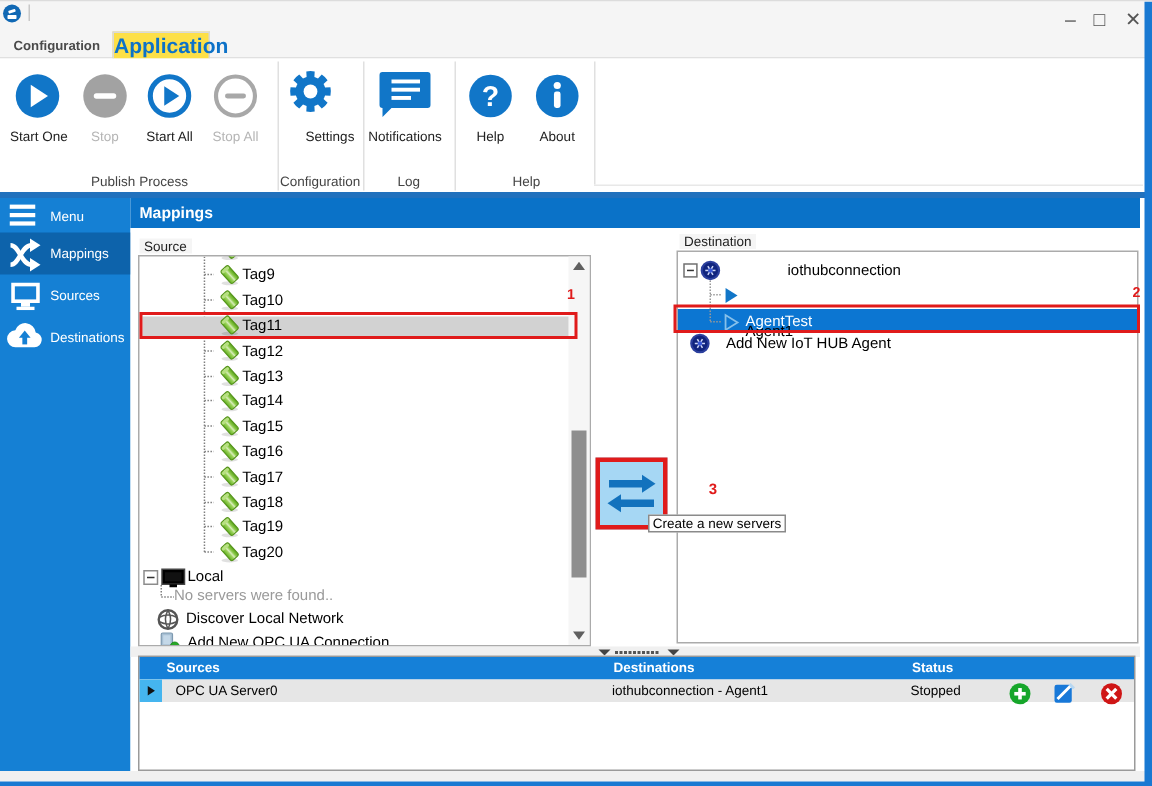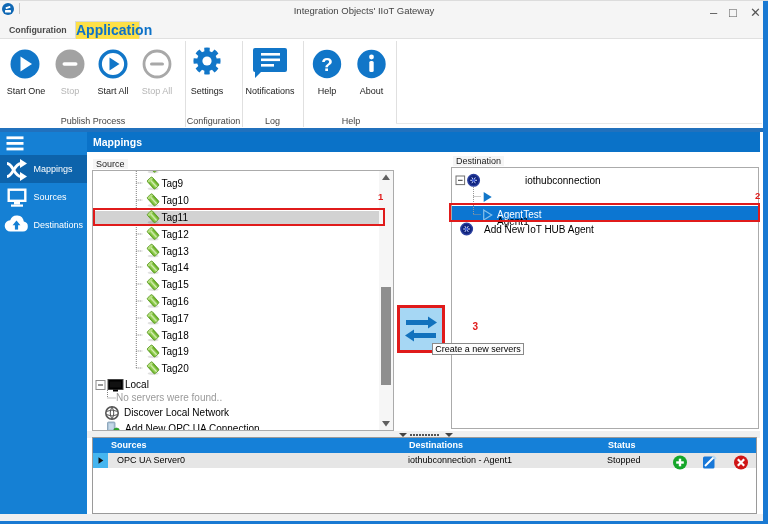--- a/index.html
+++ b/index.html
@@ -52,21 +52,20 @@
 <body>
 <div id="win">
 
   <div class="abs" id="titlebar"></div>
   <svg class="abs" style="left:0;top:0;" width="30" height="21" viewBox="0 0 30 21">
     <circle cx="8" cy="8" r="6" fill="#1068b4"></circle>
     <rect x="5.6" y="5.5" width="4.8" height="2" rx="0.5" fill="#fff" transform="rotate(-18 8 6.5)"></rect>
     <rect x="5" y="9" width="6" height="2.6" rx="0.5" fill="#fff"></rect>
     <line x1="19.5" y1="2" x2="19.5" y2="13" stroke="#c8c8c8" stroke-width="1"></line>
   </svg>
-  <div class="abs" id="apptitle">Integration Objects' IIoT Gateway</div>
   <div class="abs winbtn" style="left:710px;">–</div>
   <div class="abs winbtn" style="left:729px;">□</div>
   <div class="abs winbtn" style="left:750px;">✕</div>
 
   <div class="abs" id="tabstrip"></div>
   <div class="abs" id="tab-config">Configuration</div>
   <div class="abs" id="tab-app">Application</div>
 
   <div class="abs" id="ribbon"></div>
   <div class="abs vsep" style="left:185px;"></div>
@@ -102,31 +101,34 @@
 
       <circle cx="371.5" cy="25" r="14.2" fill="#1176c8"></circle>
       <circle cx="371.5" cy="18" r="2.4" fill="#fff"></circle>
       <rect x="369.3" y="22" width="4.4" height="11" rx="1.6" fill="#fff"></rect>
     </svg>
   </div>
   <div class="abs btnlbl" style="left:1px;width:50px;">Start One</div>
   <div class="abs btnlbl dis" style="left:46px;width:48px;">Stop</div>
   <div class="abs btnlbl" style="left:90px;width:46px;">Start All</div>
   <div class="abs btnlbl dis" style="left:134px;width:46px;">Stop All</div>
-  <div class="abs btnlbl" style="left:185px;width:44px;">Settings</div>
+  <div class="abs btnlbl" style="left:198px;width:44px;">Settings</div>
   <div class="abs btnlbl" style="left:241px;width:58px;">Notifications</div>
   <div class="abs btnlbl" style="left:305px;width:44px;">Help</div>
   <div class="abs btnlbl" style="left:349.5px;width:44px;">About</div>
   <div class="abs grplbl" style="left:20px;width:146px;">Publish Process</div>
   <div class="abs grplbl" style="left:185px;width:57px;">Configuration</div>
   <div class="abs grplbl" style="left:242px;width:61px;">Log</div>
   <div class="abs grplbl" style="left:303px;width:96px;">Help</div>
   <div class="abs" id="blueline"></div>
 
   <div class="abs" id="sidebar"></div>
+  <div class="abs sbitem" style="top:131px;height:23px;">
+      <span class="lbl">Menu</span>
+    </div>
   <div class="abs sbitem" style="top:154px;height:28px;background:#0d63ab;">
       <span class="lbl">Mappings</span>
     </div>
   <div class="abs sbitem" style="top:182px;height:28px;">
       <span class="lbl">Sources</span>
     </div>
   <div class="abs sbitem" style="top:210px;height:28px;">
       <span class="lbl">Destinations</span>
     </div>
   <div class="abs" id="sidebar-icons" style="left:0;top:131px;width:87px;height:120px;">

